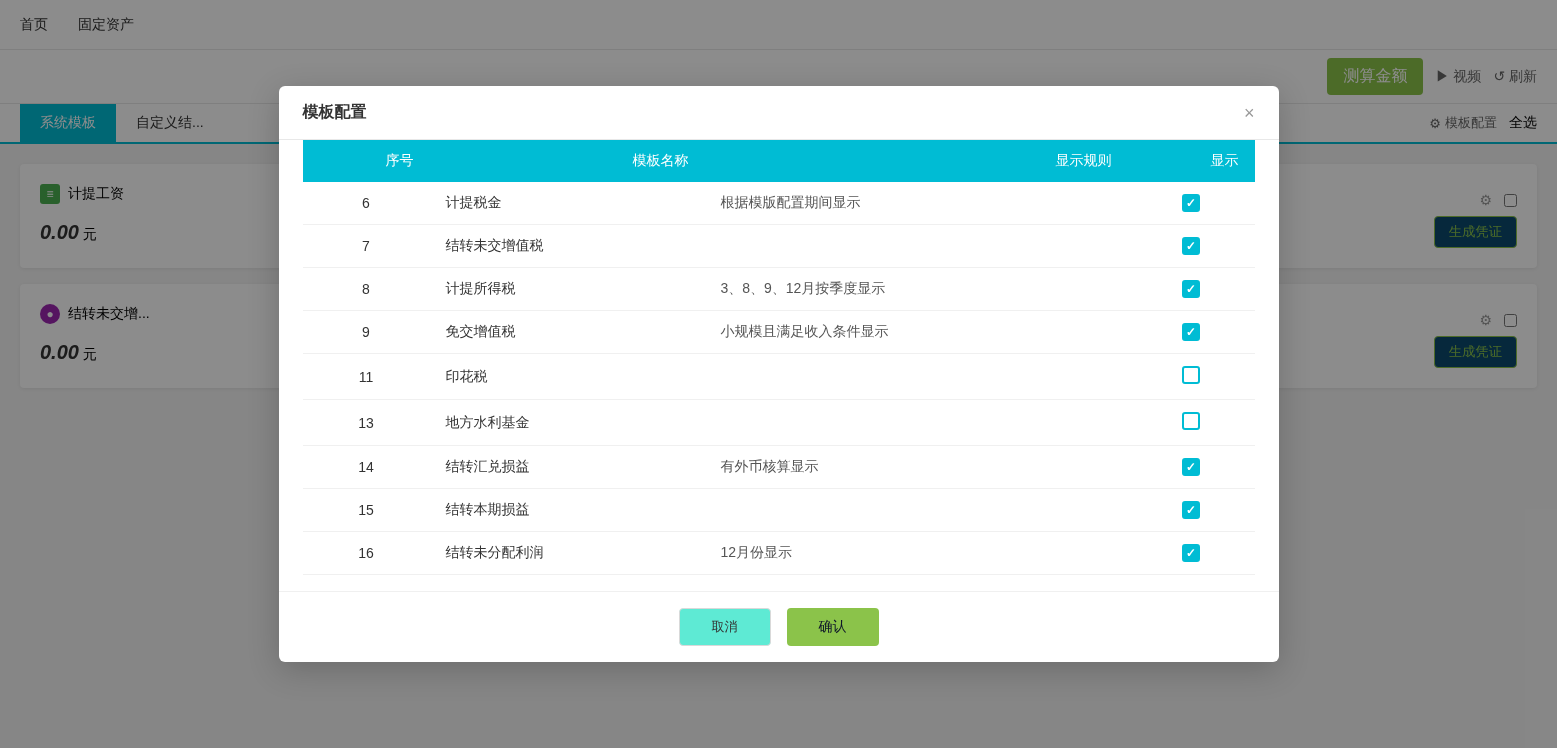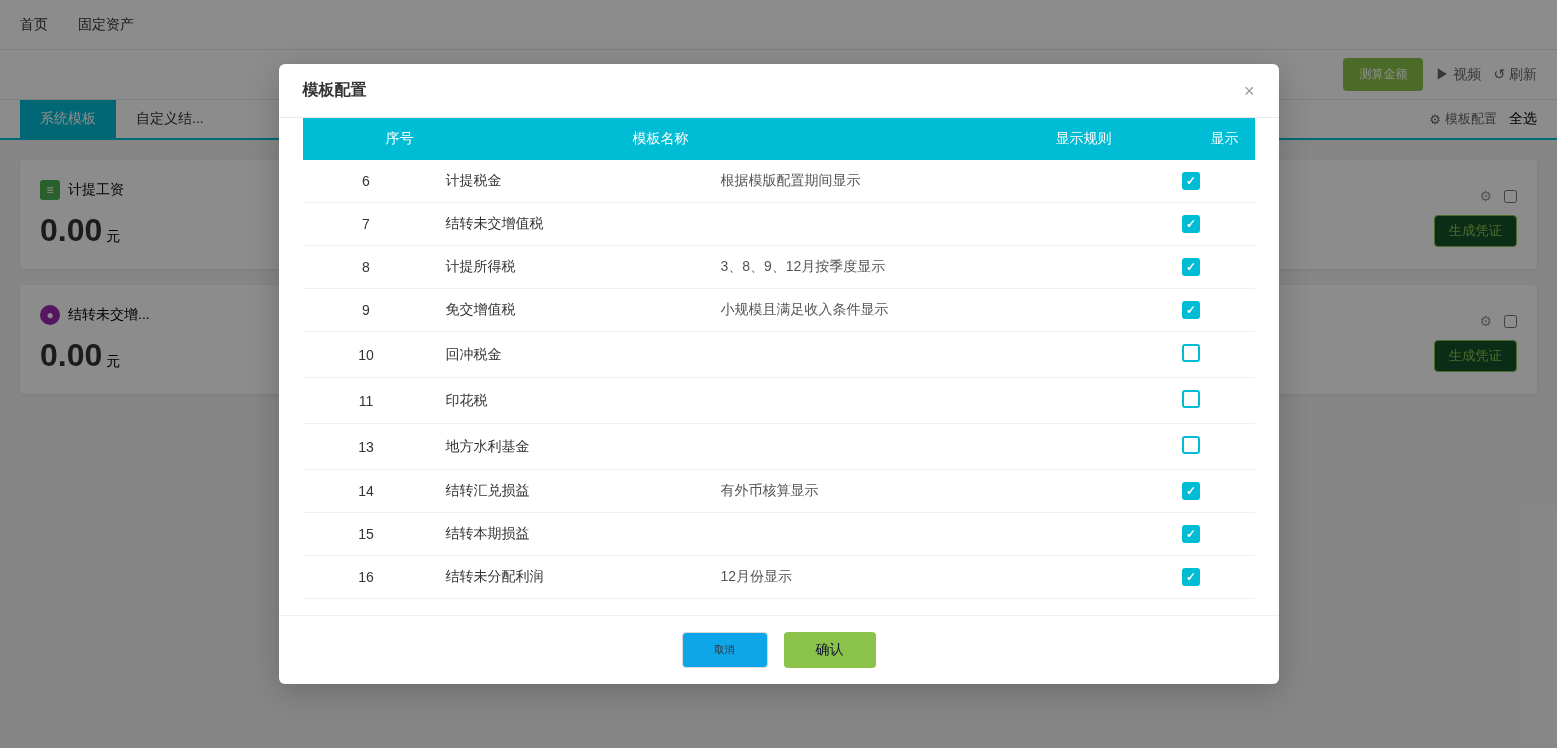--- a/index.html
+++ b/index.html
@@ -48,21 +48,21 @@
       gap: 12px;
       border-bottom: 1px solid #e8e8e8;
     }
     .btn-calc {
       background: #8bc34a;
       color: #fff;
       border: none;
       padding: 8px 16px;
       border-radius: 4px;
       cursor: pointer;
-      font-size: 12px;
+      font-size: 16px;
     }
     .btn-video, .btn-refresh {
       color: #666;
       background: none;
       border: none;
       cursor: pointer;
       font-size: 14px;
     }
 
     
@@ -115,32 +115,33 @@
       width: 20px; height: 20px;
       background: #9c27b0;
       border-radius: 50%;
       display: inline-flex;
       align-items: center;
       justify-content: center;
       color: #fff;
       font-size: 12px;
     }
     .amount {
-      font-size: 32px;
+      font-size: 20px;
       font-weight: bold;
       color: #333;
+      font-style: italic;
     }
     .gear-icon {
       color: #999;
       cursor: pointer;
     }
     .btn-generate {
       border: 1px solid #8bc34a;
       color: #8bc34a;
-      background: #14532d;
+      background: #0c4a6e;
       padding: 6px 14px;
       border-radius: 4px;
       cursor: pointer;
     }
     .card-row {
       display: flex;
       align-items: center;
       justify-content: space-between;
     }
 
@@ -268,25 +269,25 @@
     .modal-footer {
       display: flex;
       justify-content: center;
       gap: 16px;
       padding: 16px 24px;
       border-top: 1px solid #f0f0f0;
     }
     .btn-cancel {
       padding: 9px 32px;
       border: 1px solid #d9d9d9;
-      background: #0ea5e9;
+      background: #5eead4;
       color: #333;
       border-radius: 4px;
       cursor: pointer;
-      font-size: 10px;
+      font-size: 13px;
     }
     .btn-confirm {
       padding: 9px 32px;
       border: none;
       background: #8bc34a;
       color: #0f172a;
       border-radius: 4px;
       cursor: pointer;
       font-size: 14px;
     }
@@ -411,26 +412,20 @@
               <td>3、8、9、12月按季度显示</td>
               <td><span class="custom-checkbox checked"></span></td>
             </tr>
             <tr>
               <td>9</td>
               <td>免交增值税</td>
               <td>小规模且满足收入条件显示</td>
               <td><span class="custom-checkbox checked"></span></td>
             </tr>
             <tr>
-              <td>10</td>
-              <td>回冲税金</td>
-              <td></td>
-              <td><span class="custom-checkbox unchecked"></span></td>
-            </tr>
-            <tr>
               <td>11</td>
               <td>印花税</td>
               <td></td>
               <td><span class="custom-checkbox unchecked"></span></td>
             </tr>
             <tr>
               <td>13</td>
               <td>地方水利基金</td>
               <td></td>
               <td><span class="custom-checkbox unchecked"></span></td>

